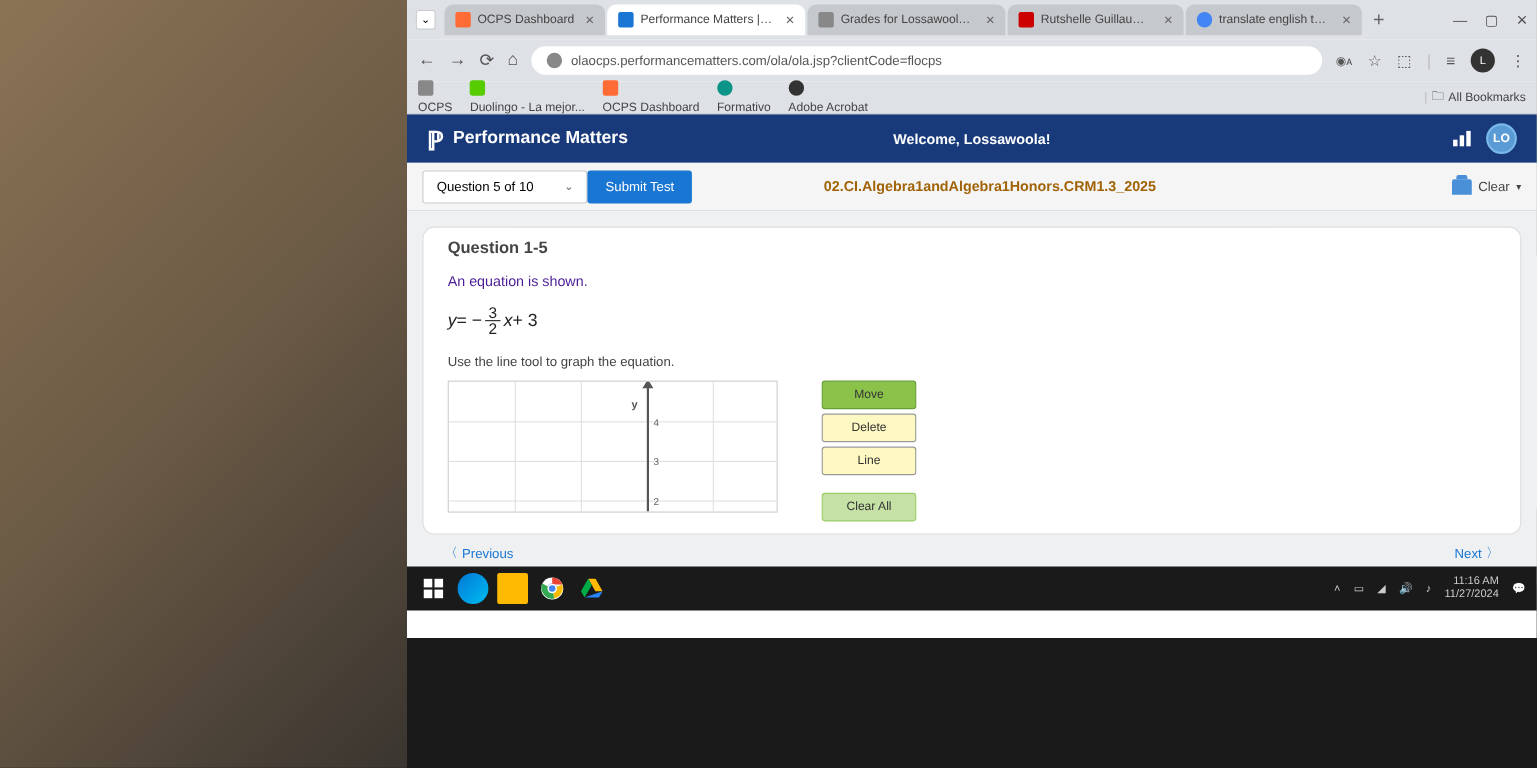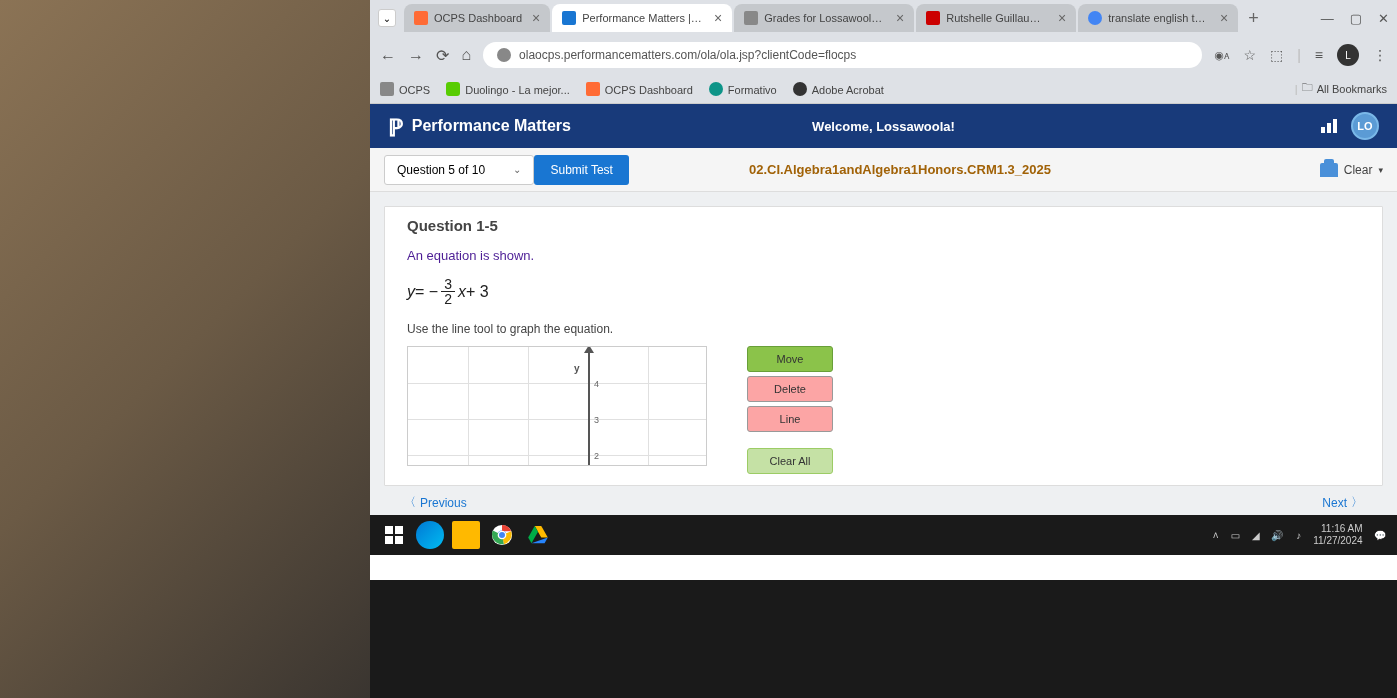--- a/index.html
+++ b/index.html
@@ -20,21 +20,21 @@
     .window-controls { margin-left: auto; display: flex; gap: 16px; color: #555; font-size: 13px; }
     
     .addr-bar { background: #dee1e6; height: 38px; display: flex; align-items: center; padding: 0 10px; gap: 12px; }
     .nav-btn { color: #555; font-size: 16px; cursor: pointer; }
     .url-box { flex: 1; background: #fff; border-radius: 18px; padding: 6px 14px; font-size: 12px; color: #555; display: flex; align-items: center; gap: 8px; }
     .url-icon { width: 14px; height: 14px; background: #888; border-radius: 50%; }
     .addr-right { display: flex; gap: 14px; align-items: center; color: #555; font-size: 14px; }
     .prof-icon { width: 22px; height: 22px; background: #333; border-radius: 50%; display: flex; align-items: center; justify-content: center; color: #fff; font-size: 10px; }
     
     .bookmarks { background: #dee1e6; height: 30px; display: flex; align-items: center; padding: 0 10px; gap: 16px; font-size: 11px; color: #444; border-bottom: 1px solid #ccc; }
-    .bm-item { display: flex; align-items: flex-end; gap: 5px; }
+    .bm-item { display: flex; align-items: flex-start; gap: 5px; flex-direction: column; }
     .bm-icon { width: 14px; height: 14px; border-radius: 2px; }
     .bm-right { margin-left: auto; display: flex; align-items: center; gap: 4px; }
     
     .pm-header { background: #183a7a; height: 44px; display: flex; align-items: center; padding: 0 18px; color: #fff; }
     .pm-logo { font-size: 24px; font-weight: bold; margin-right: 8px; font-family: Georgia, serif; }
     .pm-brand { font-size: 16px; font-weight: bold; }
     .pm-welcome { margin-left: auto; margin-right: auto; position: absolute; left: 50%; transform: translateX(-50%); font-size: 13px; font-weight: bold; }
     .pm-right { margin-left: auto; display: flex; align-items: center; gap: 14px; }
     .pm-signal { display: flex; align-items: flex-end; gap: 2px; }
     .pm-signal span { width: 4px; background: #fff; }
@@ -43,40 +43,40 @@
     .test-bar { background: #f5f5f5; height: 44px; display: flex; align-items: center; padding: 0 14px; gap: 0; border-bottom: 1px solid #ddd; }
     .q-selector { background: #fff; border: 1px solid #ccc; border-radius: 3px; padding: 7px 12px; font-size: 12px; display: flex; align-items: center; gap: 28px; }
     .q-chevron { font-size: 10px; color: #666; }
     .submit-btn { background: #1976d2; color: #fff; border: none; border-radius: 3px; padding: 8px 16px; font-size: 12px; font-weight: 500; cursor: pointer; }
     .test-title { margin-left: 120px; font-size: 13px; font-weight: bold; color: #a16207; }
     .tools { margin-left: auto; display: flex; align-items: center; gap: 6px; font-size: 12px; color: #444; }
     .tools-icon { width: 18px; height: 14px; background: #4a90d9; border-radius: 2px 2px 0 0; position: relative; }
     .tools-icon::before { content: ''; position: absolute; top: -4px; left: 4px; width: 10px; height: 4px; background: #4a90d9; border-radius: 2px 2px 0 0; }
     
     .content-area { background: #eef0f2; padding: 14px; height: 340px; overflow: hidden; }
-    .q-panel { background: #fff; border: 1px solid #ddd; border-radius: 1px; padding: 10px 22px 18px; height: 280px; }
+    .q-panel { background: #fff; border: 1px solid #ddd; border-radius: 11px; padding: 10px 22px 18px; height: 280px; }
     .q-header { font-size: 15px; font-weight: bold; color: #444; margin-bottom: 14px; }
     .q-prompt { font-size: 13px; color: #4c1d95; margin-bottom: 14px; }
     .q-eq { font-size: 16px; font-family: 'Times New Roman', serif; font-style: italic; color: #222; margin-bottom: 16px; display: flex; align-items: center; }
     .frac { display: inline-flex; flex-direction: column; align-items: center; font-style: normal; margin: 0 3px; line-height: 1; vertical-align: middle; }
     .frac .num { border-bottom: 1px solid #222; padding: 0 3px; font-size: 14px; }
     .frac .den { padding: 0 3px; font-size: 14px; }
     .q-instr { font-size: 12px; color: #444; margin-bottom: 10px; }
     
     .graph-area { display: flex; gap: 40px; }
     .graph-box { width: 300px; height: 120px; border: 1px solid #ccc; position: relative; background: #fff; overflow: hidden; }
     .grid-v { position: absolute; width: 1px; background: #e0e0e0; top: 0; bottom: 0; }
     .grid-h { position: absolute; height: 1px; background: #e0e0e0; left: 0; right: 0; }
     .y-axis { position: absolute; left: 180px; top: 0; bottom: 0; width: 1.5px; background: #555; }
     .y-arrow { position: absolute; left: 176px; top: -2px; width: 0; height: 0; border-left: 5px solid transparent; border-right: 5px solid transparent; border-bottom: 8px solid #555; }
     .axis-lbl { position: absolute; font-size: 10px; color: #555; font-weight: bold; }
     .tick-lbl { position: absolute; font-size: 9px; color: #666; }
     
     .tool-btns { display: flex; flex-direction: column; gap: 4px; }
-    .tool-btn { width: 86px; padding: 6px 0; font-size: 11px; text-align: center; border: 1px solid #999; border-radius: 3px; background: #fca5a5; color: #333; cursor: pointer; }
+    .tool-btn { width: 86px; padding: 6px 0; font-size: 11px; text-align: center; border: 1px solid #999; border-radius: 3px; background: #fef9c3; color: #333; cursor: pointer; }
     .tool-btn.active { background: #8bc34a; border-color: #689f38; }
     .tool-btn.clear { background: #c5e1a5; border-color: #9ccc65; margin-top: 12px; }
     
     .nav-footer { display: flex; justify-content: space-between; padding: 8px 20px; font-size: 12px; }
     .nav-link { color: #1976d2; display: flex; align-items: center; gap: 4px; cursor: pointer; }
     
     .taskbar { position: absolute; left: 370px; top: 515px; width: 1027px; height: 40px; background: #1a1a1a; display: flex; align-items: center; padding: 0 10px; gap: 8px; }
     .tb-icon { width: 28px; height: 28px; border-radius: 2px; display: flex; align-items: center; justify-content: center; }
     .tb-right { margin-left: auto; display: flex; align-items: center; gap: 12px; color: #ccc; font-size: 10px; }
     .tb-time { text-align: right; line-height: 1.2; }

